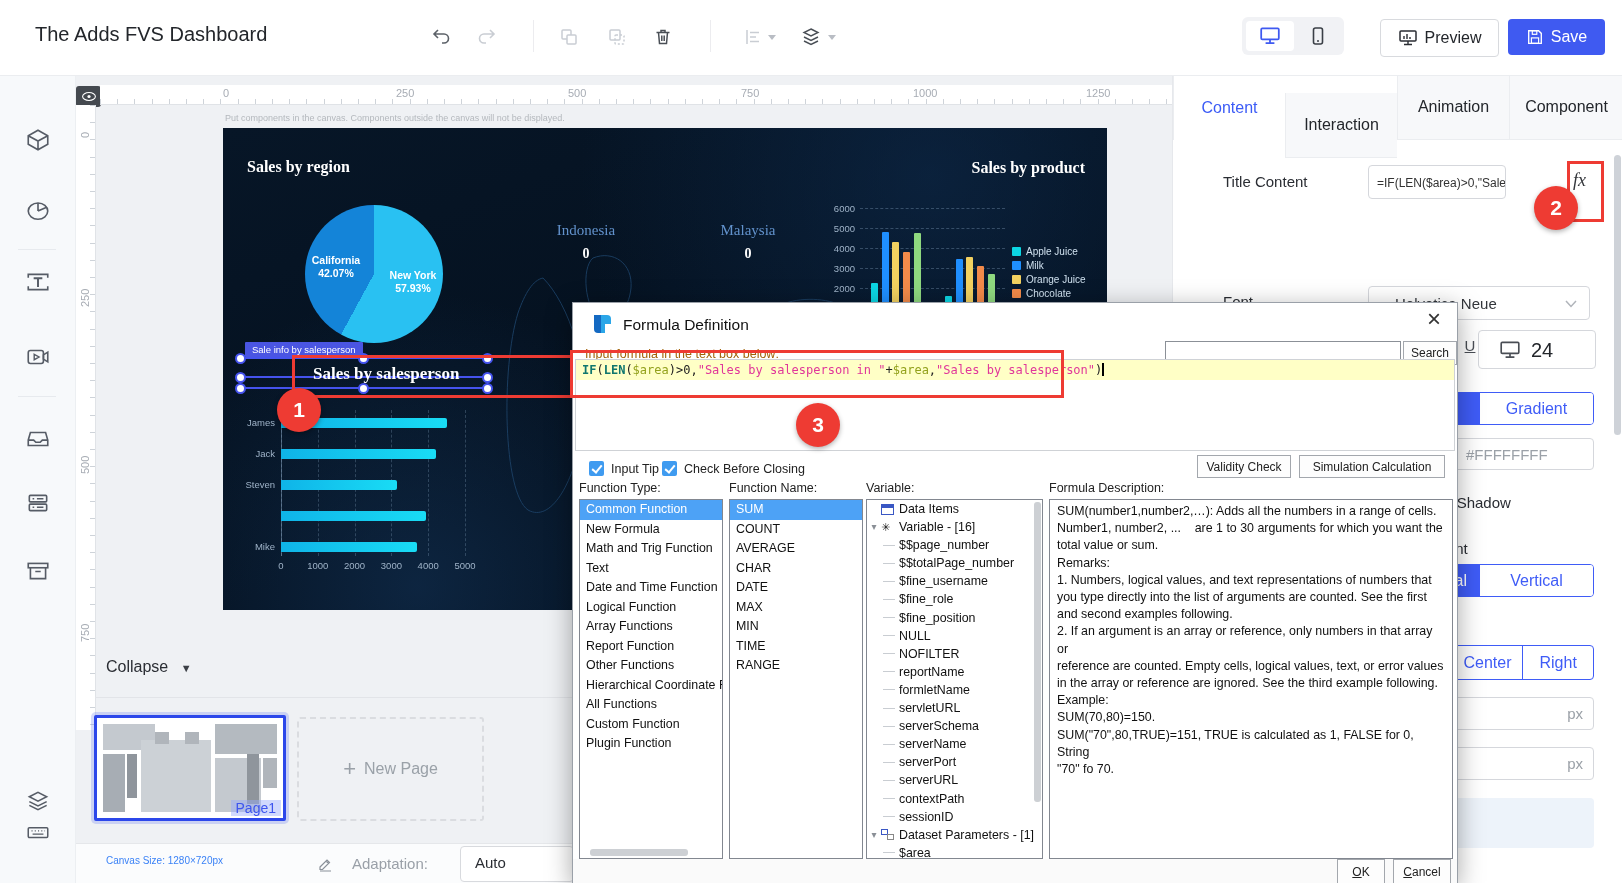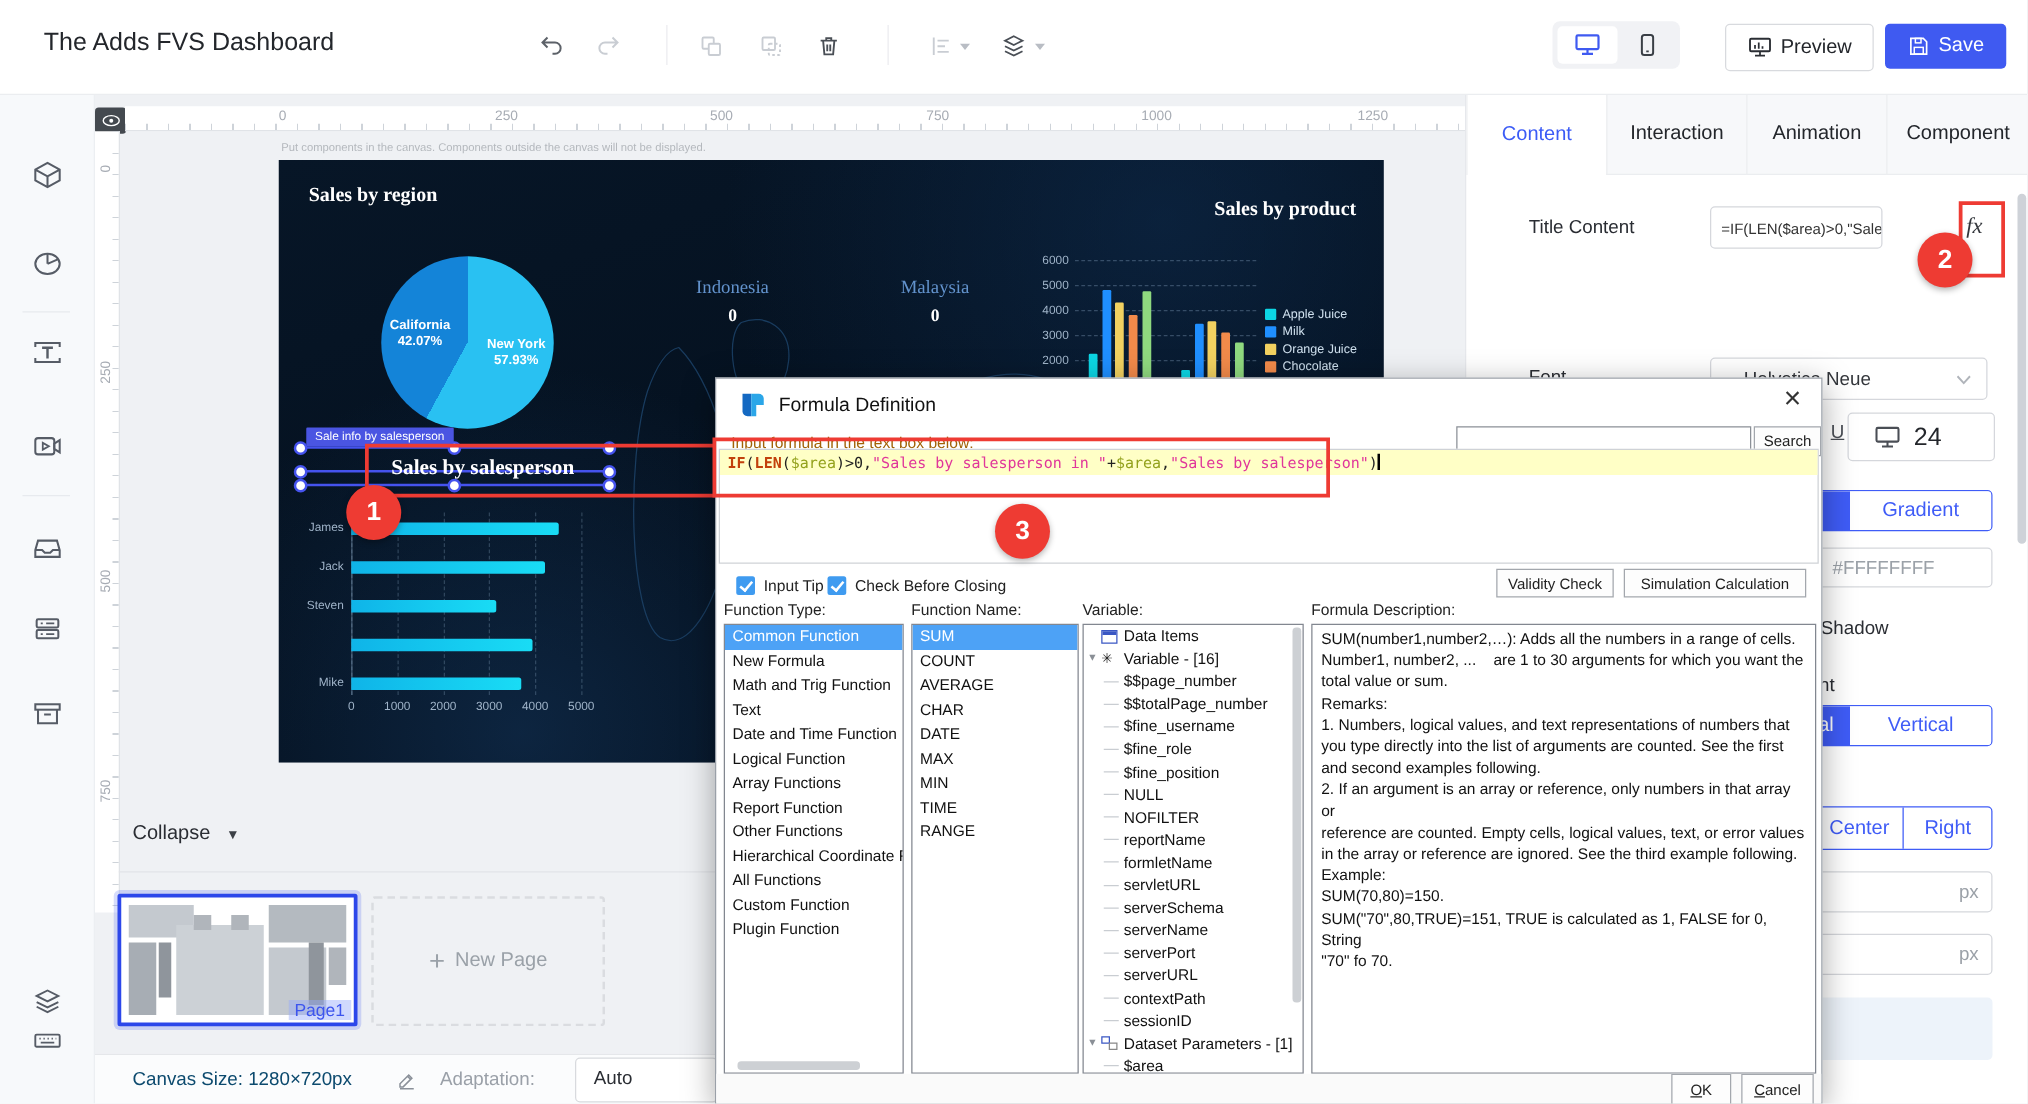--- a/index.html
+++ b/index.html
@@ -54,21 +54,21 @@
   .sel-line{position:absolute;left:15px;width:248px;height:0;border-top:2px solid #4553ee;}
   .sel-dot{position:absolute;width:7px;height:7px;border-radius:50%;background:#fff;border:2px solid #4553ee;}
   
   #collapse{position:absolute;left:31px;top:583px;font-size:16px;color:#2a2d33;cursor:pointer;}
   #pp-div{position:absolute;left:20px;top:622px;width:1077px;height:1px;background:#e2e4e8;}
   #page-thumb{position:absolute;left:19px;top:640px;width:186px;height:100px;background:#fff;border:3px solid #2c47ea;border-radius:2px;box-shadow:0 0 0 3px rgba(90,115,240,.25);cursor:pointer;}
   .pt-b{position:absolute;background:#c4c9cf;}
   #page1-lab{position:absolute;right:2px;bottom:2px;background:rgba(150,170,250,.45);color:#3d55ee;font-size:14px;padding:0 5px;}
   #new-page{position:absolute;left:222px;top:642px;width:183px;height:100px;border:2px dashed #dadce0;border-radius:3px;display:flex;align-items:center;justify-content:center;gap:8px;color:#9aa1a8;font-size:16px;cursor:pointer;}
   #status-strip{position:absolute;left:0;top:768px;width:1097px;height:40px;background:#fbfcfd;border-top:1px solid #e5e7ea;}
-  #canvas-size{position:absolute;left:31px;top:11px;font-size:15px;color:#0c4a6e;}
+  #canvas-size{position:absolute;left:31px;top:11px;font-size:10px;color:#3b82f6;}
   #adapt-lab{position:absolute;left:277px;top:11px;font-size:15px;color:#9aa0a8;}
   #adapt-dd{position:absolute;left:385px;top:2px;width:112px;height:34px;border:1px solid #d8dade;border-radius:4px;background:#fff;}
   #adapt-dd span{position:absolute;left:14px;top:7px;font-size:15px;color:#2a2d33;}
   
   #rightpanel{position:absolute;left:1172px;top:75px;width:450px;height:808px;background:#fff;border-left:1px solid #e6e8ec;z-index:10;}
   .rtab{position:absolute;top:0;height:65px;display:flex;align-items:center;justify-content:center;font-size:16px;color:#23262b;background:#f7f8fa;border-bottom:1px solid #ebedf0;border-left:1px solid #ebedf0;cursor:pointer;box-sizing:border-box;}
   .rtab.active{background:#fff;color:#3b5bf6;border-bottom:none;}
   #tc-label{position:absolute;left:50px;top:98px;font-size:15px;}
   #tc-input{position:absolute;left:195px;top:90px;width:138px;height:34px;border:1px solid #d5d7dc;border-radius:4px;font-size:12px;color:#333;line-height:34px;padding:0 8px;white-space:nowrap;overflow:hidden;background:#fff;box-sizing:border-box;}
   #fx-btn{position:absolute;left:400px;top:95px;font-family:"Liberation Serif","DejaVu Serif",serif;font-style:italic;font-size:18px;color:#33363b;cursor:pointer;}
@@ -96,21 +96,21 @@
   
   #dialog{position:absolute;left:572px;top:302px;width:886px;height:581px;background:#fff;border:1px solid #9aa0a8;box-shadow:0 6px 24px rgba(0,0,0,.35);z-index:30;box-sizing:border-box;font-size:12.5px;}
   #dlg-logo{position:absolute;left:18px;top:10px;width:22px;height:22px;}
   #dlg-title{position:absolute;left:50px;top:13px;font-size:15.5px;color:#111;}
   #dlg-close{position:absolute;right:16px;top:2px;font-size:24px;color:#333;cursor:pointer;font-weight:300;}
   #dlg-inlabel{position:absolute;left:12px;top:44px;color:#a16207;}
   #dlg-search-in{position:absolute;left:592px;top:38px;width:230px;height:22px;border:1px solid #8b9097;background:#fff;}
   .win-btn{position:absolute;border:1px solid #a3a7ad;background:#fdfdfd;display:flex;align-items:center;justify-content:center;font-size:12px;color:#222;cursor:pointer;box-sizing:border-box;}
   #editor{position:absolute;left:2px;top:56px;width:880px;height:92px;border:1px solid #cfd2d6;background:#fff;box-sizing:border-box;}
   #formula-line{position:absolute;left:0;top:0;width:100%;height:20px;background:#ffffc6;font-family:"DejaVu Sans Mono","Liberation Mono",monospace;font-size:12px;line-height:20px;padding-left:6px;white-space:nowrap;box-sizing:border-box;}
-  .tk-kw{color:#c2410c;font-weight:bold;}
+  .tk-kw{color:#0f766e;font-weight:bold;}
   .tk-pl{color:#222;}
   .tk-pr{color:#93a11c;}
   .tk-st{color:#e0369a;}
   #cursor{display:inline-block;width:1.5px;height:13px;background:#000;vertical-align:-2px;}
   .cb{position:absolute;width:15px;height:15px;background:#3f9bf0;border-radius:2px;}
   .cb::after{content:"";position:absolute;left:4.5px;top:1.5px;width:4px;height:8px;border:solid #fff;border-width:0 2px 2px 0;transform:rotate(40deg);}
   .cb-lab{position:absolute;color:#222;}
   .dlg-col-lab{position:absolute;top:178px;color:#222;}
   .listbox{position:absolute;top:196px;height:360px;border:1px solid #828790;background:#fff;overflow:hidden;box-sizing:border-box;}
   .listbox .li{height:19.5px;line-height:19.5px;padding:0 6px;font-size:12.4px;color:#111;white-space:nowrap;cursor:pointer;}
@@ -296,21 +296,21 @@
       <svg class="abs" style="left:250px;top:120px" width="640" height="350" viewBox="0 0 640 350">
         <g stroke="#1d4369" stroke-width="1" fill="none" opacity="0.85">
           <path d="M70 30 C95 55 120 120 108 190 C100 235 78 275 55 262 C30 245 28 120 45 65 C52 45 60 32 70 30 Z"></path>
           <path d="M120 10 C140 2 160 15 158 40 C156 62 140 80 126 70 C112 60 108 20 120 10 Z"></path>
           <path d="M300 60 C340 40 395 55 410 100 C425 145 400 205 355 215 C315 224 280 190 272 150 C265 110 275 75 300 60 Z"></path>
           <path d="M120 300 C200 285 300 290 380 305 M420 250 C460 240 500 245 530 260"></path>
           <path d="M540 120 C570 105 600 115 605 145 C610 175 585 200 560 190 C538 180 525 135 540 120 Z"></path>
         </g>
       </svg>
 
-      <div class="dash-title" style="left:24px;top:20px">Sales by region</div>
+      <div class="dash-title" style="left:24px;top:30px">Sales by region</div>
       <div class="dash-title" style="left:650px;top:31px;width:212px;text-align:right">Sales by product</div>
 
       <div id="pie" style="background: conic-gradient(rgb(41, 193, 242) 0deg, rgb(41, 193, 242) 208.548deg, rgb(20, 132, 216) 208.548deg, rgb(20, 132, 216) 360deg);"></div>
       <div class="pie-lab" style="left:68px;top:126px;width:90px">California<br>42.07%</div>
       <div class="pie-lab" style="left:148px;top:141px;width:84px">New York<br>57.93%</div>
 
       <div class="geo-name" style="left:313px;top:94px">Indonesia</div>
       <div class="geo-val" style="left:313px;top:118px">0</div>
       <div class="geo-name" style="left:475px;top:94px">Malaysia</div>
       <div class="geo-val" style="left:475px;top:118px">0</div>
@@ -418,21 +418,21 @@
       <div id="adapt-lab">Adaptation:</div>
       <div id="adapt-dd">
         <span>Auto</span>
       </div>
     </div>
   </div>
 
   <div id="rightpanel">
     <div id="rp-tabs">
         <div class="rtab active" style="left: 0px; width: 112px;">Content</div>
-        <div class="rtab" style="left: 112px; width: 112px;">Interaction</div>
+        <div class="rtab" style="left: 112px; width: 112px; margin-top: 18px;">Interaction</div>
         <div class="rtab" style="left: 224px; width: 112px;">Animation</div>
         <div class="rtab" style="left: 336px; width: 114px;">Component</div>
       </div>
     <div id="tc-label">Title Content</div>
     <div id="tc-input">=IF(LEN($area)&gt;0,"Sales by salesperson in "+$area,"Sales by salesperson")</div>
     <div id="fx-btn">fx</div>
     <div class="rp-row-label" style="left:50px;top:218px">Font</div>
     <div id="font-dd">
       <span>Helvetica Neue</span>
       <svg width="12" height="8" viewBox="0 0 12 8">

